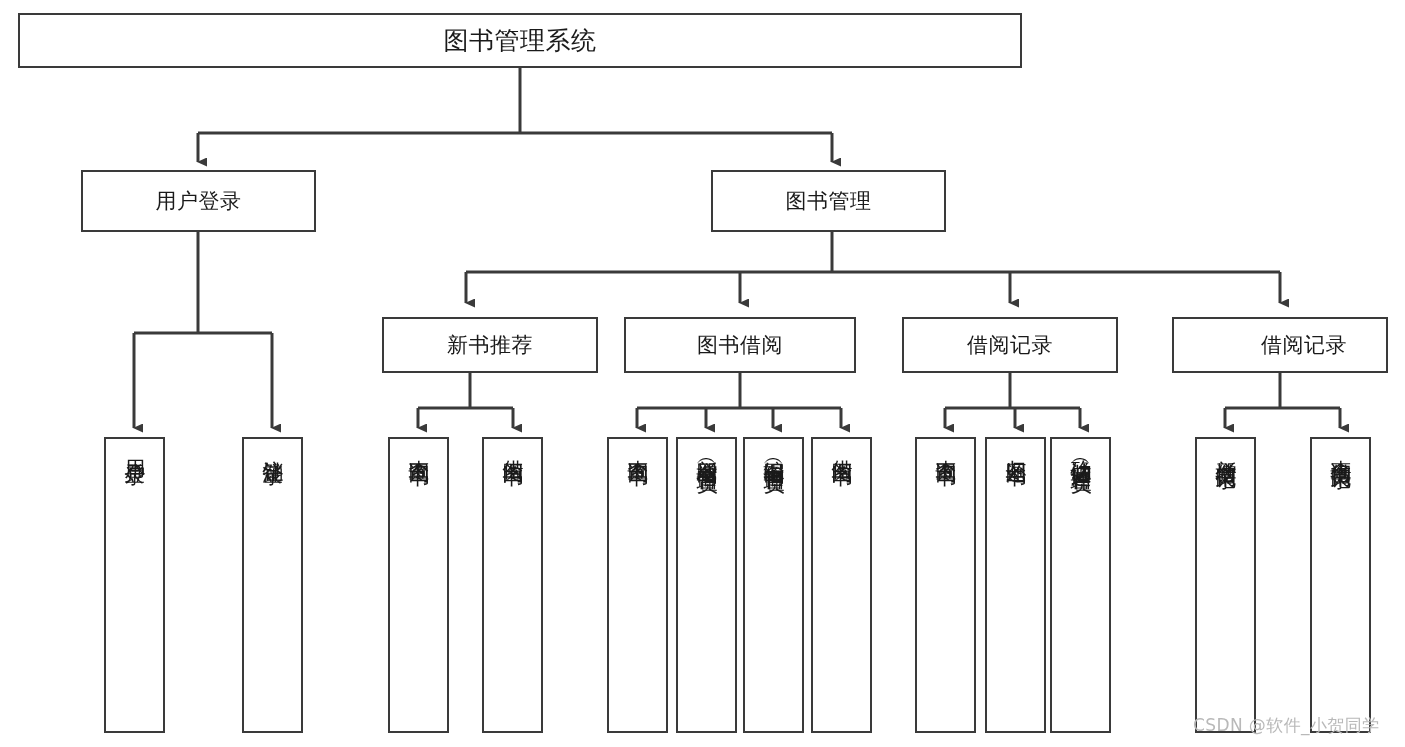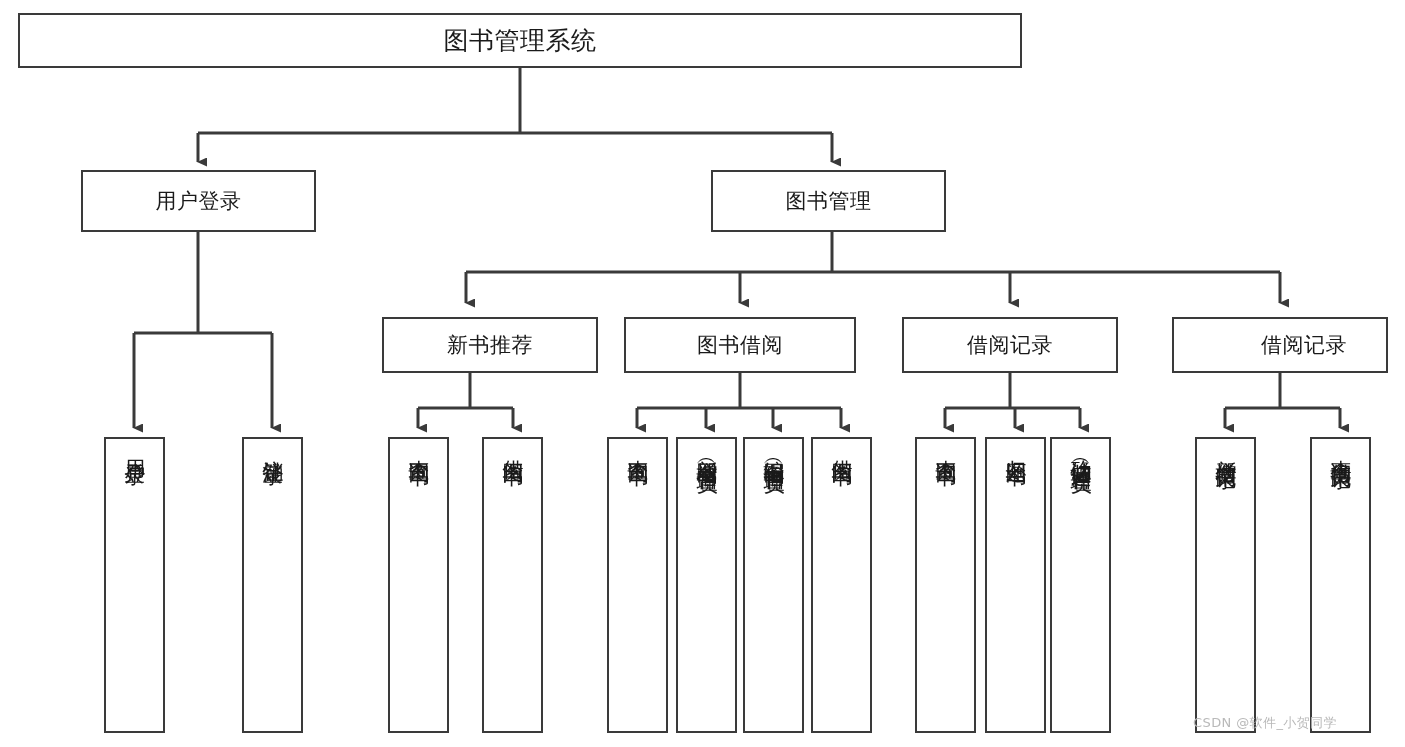--- a/index.html
+++ b/index.html
@@ -57,21 +57,21 @@
     font-size: 21px;
     letter-spacing: 2px;
     line-height: 1;
     margin: 0 auto;
   }
   .node.root .label { font-size: 25px; }
   .watermark {
     position: absolute;
     left: 1193px;
     top: 714px;
-    font-size: 13px;
+    font-size: 17px;
     color: #b9b9b9;
     white-space: nowrap;
     letter-spacing: 0.4px;
   }
 </style>
 </head>
 <body>
 
 <div id="diagram-root">
 

